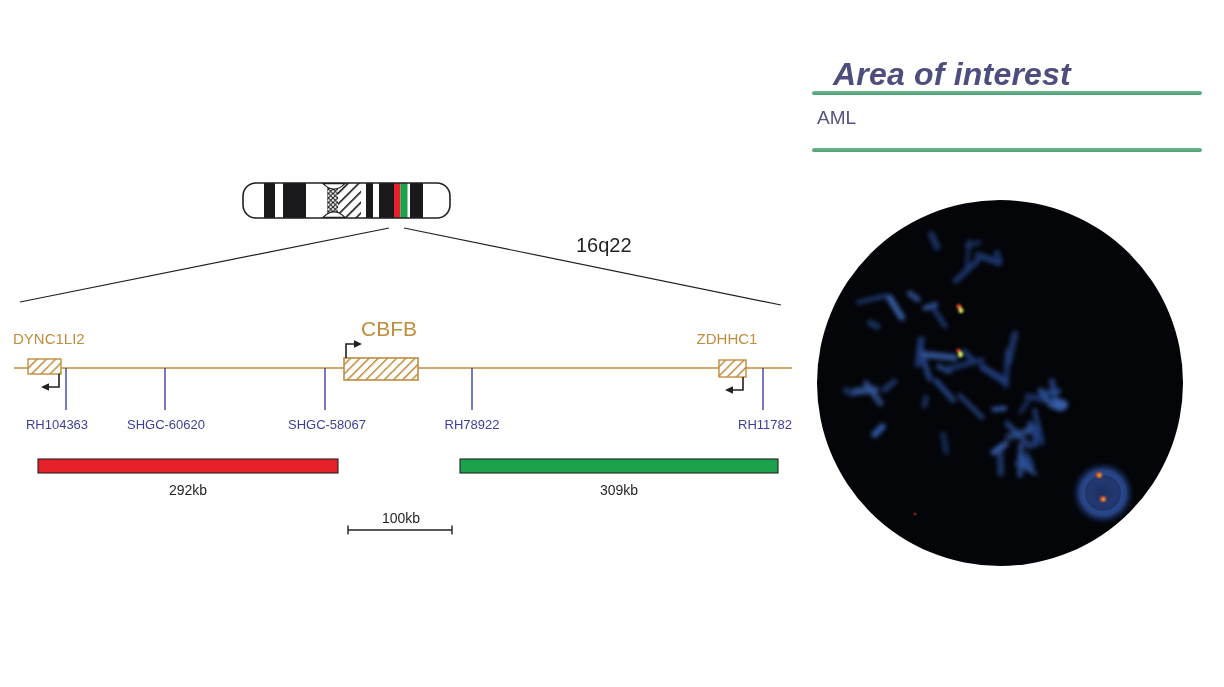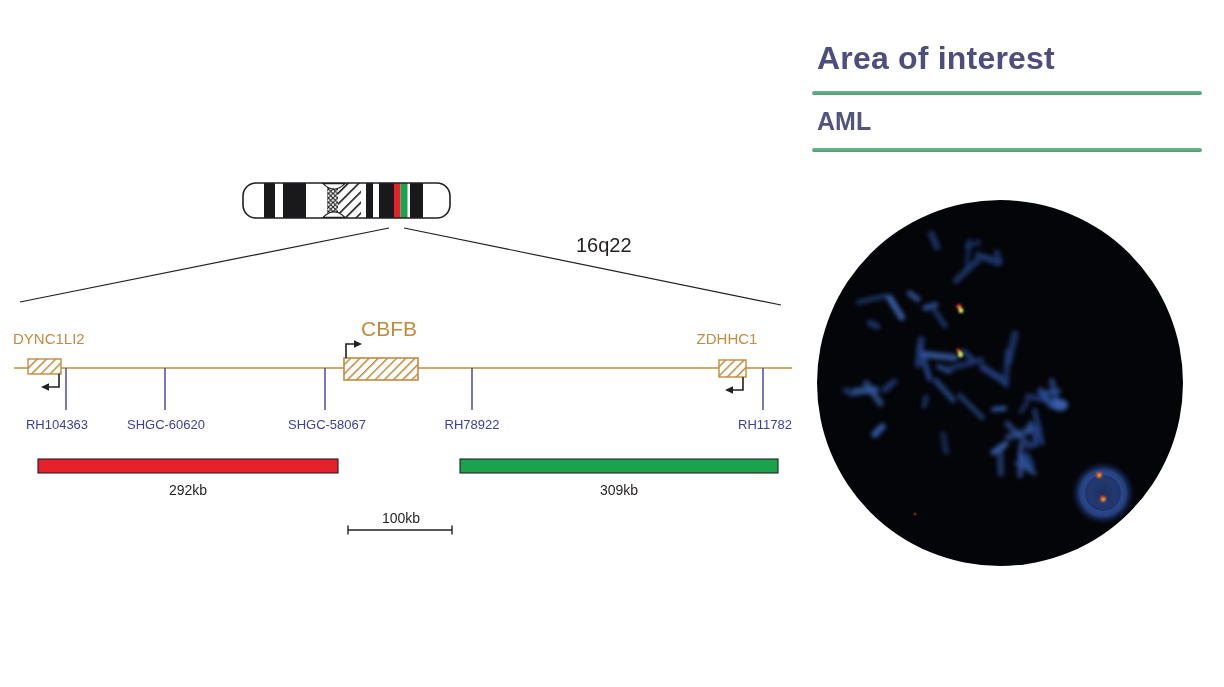--- a/index.html
+++ b/index.html
@@ -4,33 +4,33 @@
 <style>
   html,body{margin:0;padding:0;background:#ffffff;}
   body{
     width:1224px;height:687px;position:relative;overflow:hidden;
     font-family:"Liberation Sans", sans-serif;
   }
   .canvas{position:absolute;inset:0;}
   .map-svg{position:absolute;left:0;top:0;}
   .fish-svg{position:absolute;left:812px;top:195px;}
   .right-title{
-    position:absolute;left:817px;top:40px;margin:0;
-    font-size:32px;font-weight:700;color:#4e4e7e;letter-spacing:0.2px;
+    position:absolute;left:817px;top:40px;margin:16px;
+    font-size:32px;font-weight:700;color:#4e4e7e;letter-spacing:0.2px;font-style:italic;
   }
   .rule{
     position:absolute;left:812px;width:390px;height:4px;
     background:linear-gradient(to bottom,#6cb78e,#4f9e72);
     border-radius:2px;
   }
   .rule-1{top:91px;}
   .rule-2{top:148px;}
   .right-subtitle{
     position:absolute;left:817px;top:107px;margin:0;
-    font-size:25px;font-weight:700;color:#535380;text-align:right;
+    font-size:19px;font-weight:400;color:#535380;text-align:right;
   }
   text{font-family:"Liberation Sans", sans-serif;}
 </style>
 </head>
 <body>
 
 <div class="canvas">
 
   <svg class="map-svg" width="812" height="620" viewBox="0 0 812 620">
     <defs>

